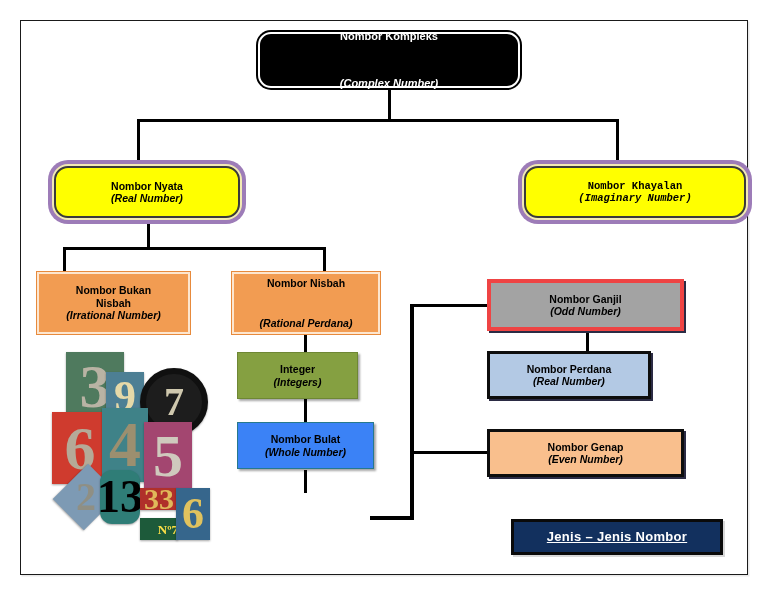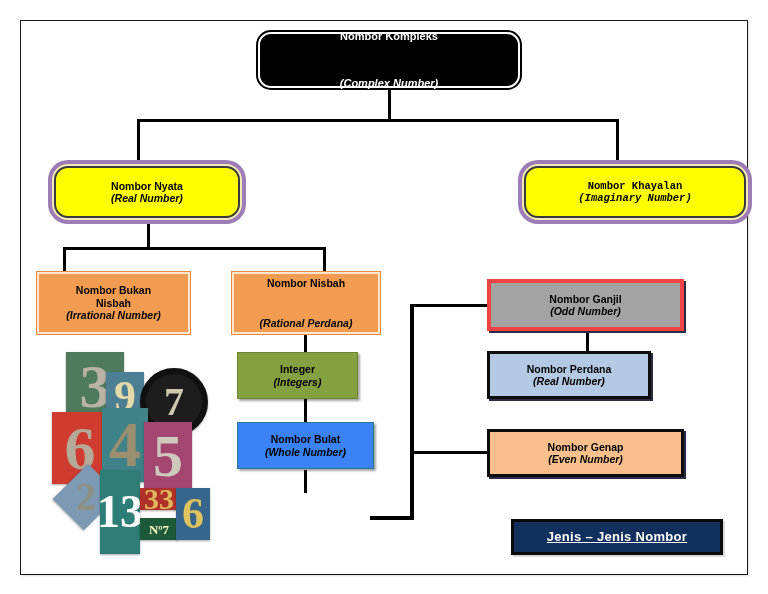--- a/index.html
+++ b/index.html
@@ -183,26 +183,26 @@
       </div>
       <div class="tile" style="left: 58px; top: 56px; width: 46px; height: 74px; background: rgb(63, 130, 136); color: rgb(156, 143, 111); font-size: 64px;">
         <span>4</span>
       </div>
       <div class="tile" style="left: 100px; top: 70px; width: 48px; height: 68px; background: rgb(163, 70, 112); color: rgb(207, 201, 189); font-size: 60px;">
         <span>5</span>
       </div>
       <div class="tile" style="left: 20px; top: 120px; width: 44px; height: 50px; background: rgb(125, 154, 180); color: rgb(143, 143, 132); font-size: 40px; transform: rotate(45deg);">
         <span style="transform: rotate(-45deg);">2</span>
       </div>
-      <div class="tile" style="left: 56px; top: 118px; width: 40px; height: 84px; background: rgb(47, 125, 119); color: #ffffff; font-size: 46px;">
+      <div class="tile" style="left: 56px; top: 118px; width: 40px; height: 54px; background: rgb(47, 125, 119); color: #000000; font-size: 46px; border-radius: 12px;">
         <span>13</span>
       </div>
       <div class="tile" style="left: 96px; top: 136px; width: 38px; height: 22px; background: rgb(176, 48, 42); color: rgb(224, 184, 90); font-size: 30px;">
         <span>33</span>
       </div>
-      <div class="tile" style="left: 96px; top: 166px; width: 38px; height: 22px; background: rgb(29, 90, 58); color: #fef9c3; font-size: 13px;">
+      <div class="tile" style="left: 96px; top: 166px; width: 38px; height: 22px; background: rgb(29, 90, 58); color: #fde047; font-size: 13px; justify-content: flex-end;">
         <span>Nº7</span>
       </div>
       <div class="tile" style="left: 132px; top: 136px; width: 34px; height: 52px; background: rgb(54, 102, 140); color: rgb(224, 194, 94); font-size: 44px;">
         <span>6</span>
       </div>
     </div>
 </div>
 
 </body></html>

